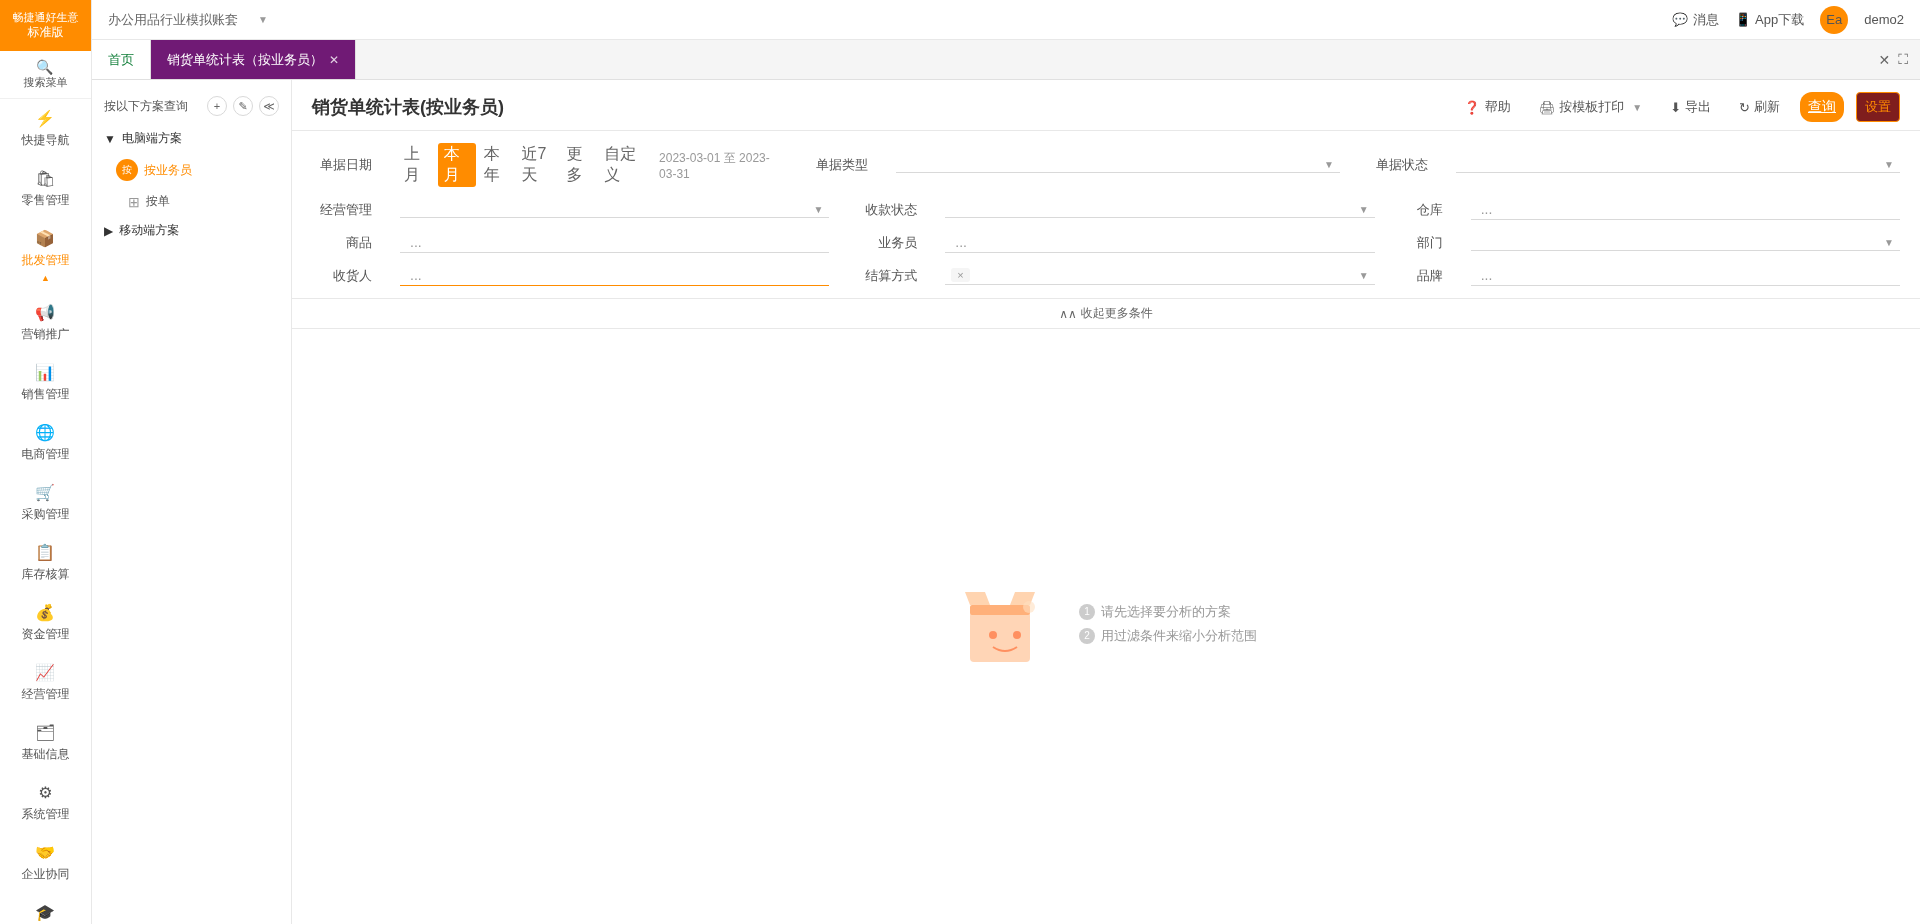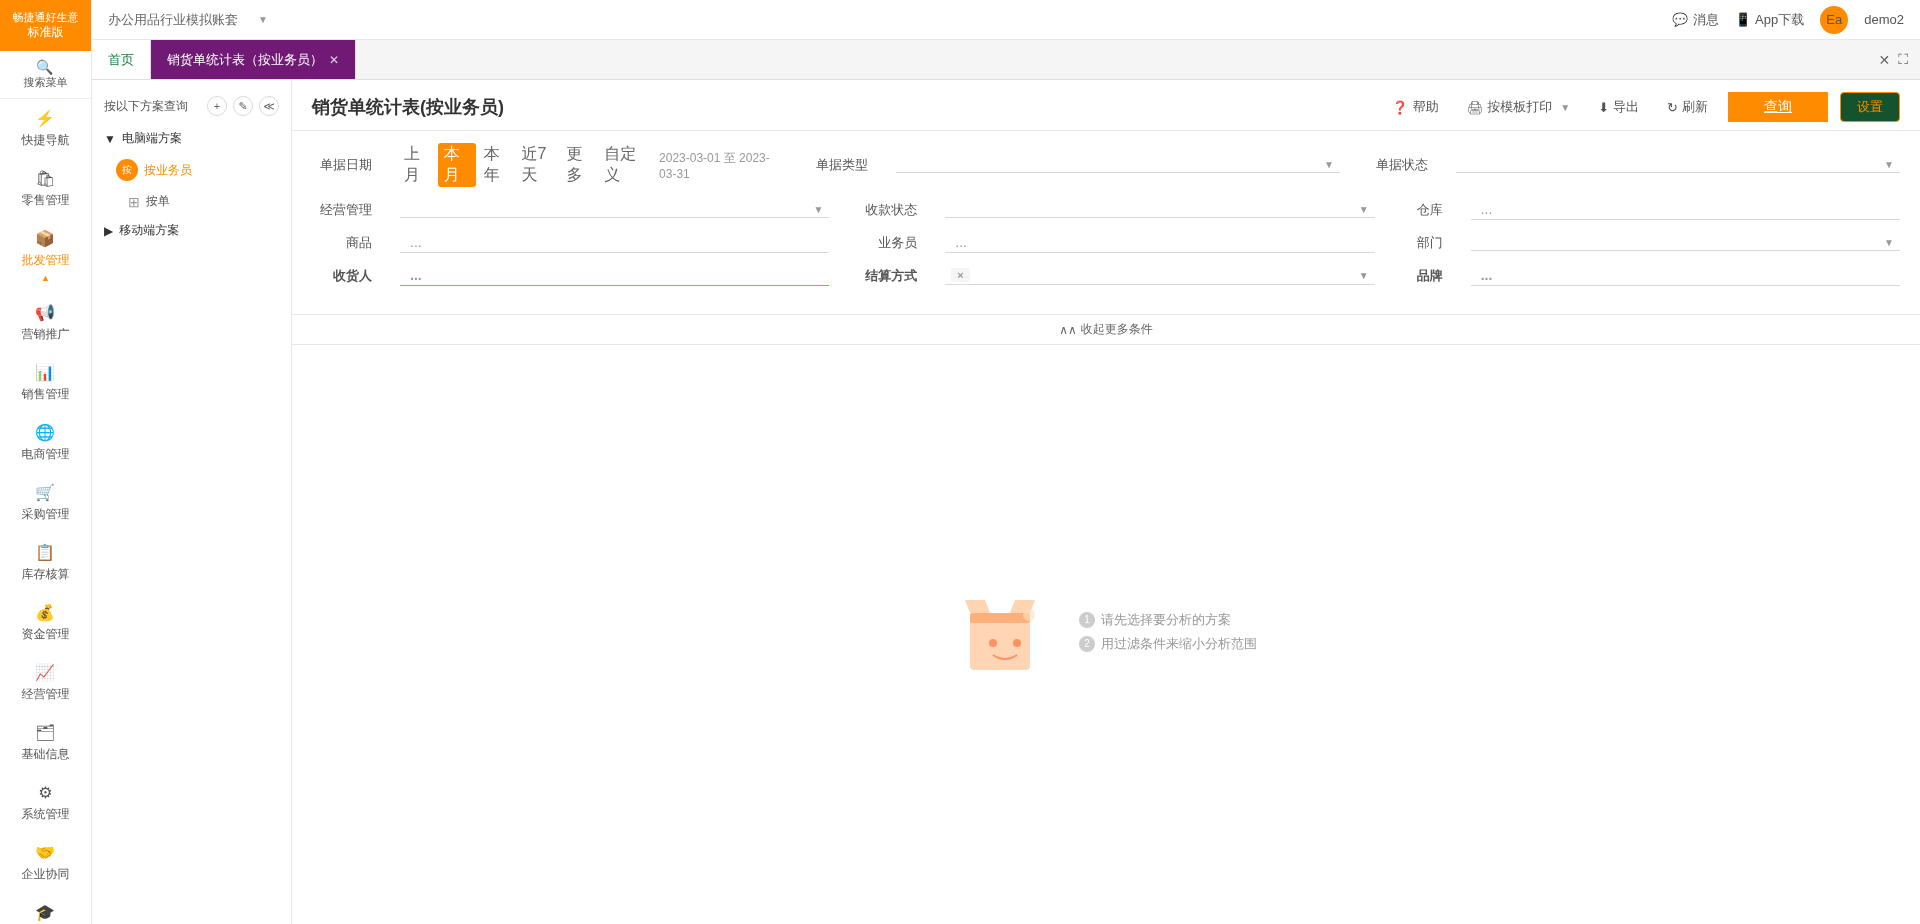--- a/index.html
+++ b/index.html
@@ -51,27 +51,27 @@
     .scheme-group2 { }
 
     
     .right-content { flex: 1; display: flex; flex-direction: column; overflow: hidden; background: #f5f5f5; }
 
     
     .page-title-bar { background: #fff; padding: 12px 20px 8px; border-bottom: 1px solid #e8e8e8; flex-shrink: 0; display: flex; align-items: center; justify-content: space-between; }
     .page-title { font-size: 18px; font-weight: bold; color: #333; }
     .page-actions { display: flex; align-items: center; gap: 12px; }
     .page-action-btn { display: flex; align-items: center; gap: 4px; color: #555; font-size: 13px; cursor: pointer; padding: 4px 8px; border-radius: 4px; }
-    .btn-query { background: #ff8c00; color: #fff; border: none; padding: 6px 36px; border-radius: 0; cursor: pointer; font-size: 14px; text-decoration: underline; }
-    .btn-settings { background: #14532d; color: #ff8c00; border: 1px solid #ff8c00; padding: 5px 16px; border-radius: 4px; cursor: pointer; font-size: 13px; }
+    .btn-query { background: #ff8c00; color: #fff; border: none; padding: 6px 8px; border-radius: 12px; cursor: pointer; font-size: 14px; text-decoration: underline; }
+    .btn-settings { background: #7f1d1d; color: #ff8c00; border: 1px solid #ff8c00; padding: 5px 8px; border-radius: 4px; cursor: pointer; font-size: 13px; }
 
     
     .filter-area { background: #fff; padding: 12px 20px; border-bottom: 1px solid #e8e8e8; flex-shrink: 0; }
     .filter-row { display: flex; align-items: center; gap: 28px; margin-bottom: 12px; }
-    .filter-row:last-of-type { margin-bottom: 16px; font-weight: bold; }
+    .filter-row:last-of-type { margin-bottom: 0; }
     .filter-label { color: #555; font-size: 13px; white-space: nowrap; min-width: 60px; text-align: right; }
     .filter-field { flex: 1; display: flex; align-items: center; gap: 8px; min-width: 0; }
     .filter-select-wrapper { flex: 1; display: flex; align-items: center; border-bottom: 1px solid #d9d9d9; padding: 2px 6px; position: relative; min-width: 0; }
     .filter-select-wrapper .arrow { color: #999; font-size: 10px; margin-left: auto; flex-shrink: 0; }
     .filter-dots { color: #999; cursor: pointer; font-size: 14px; margin-left: 4px; }
     .date-quick-btns { display: flex; align-items: center; gap: 4px; }
     .date-btn { font-size: 16px; color: #666; cursor: pointer; padding: 1px 4px; }
     .date-btn.active { background: #ff8c00; color: #fff; border-radius: 3px; padding: 1px 6px; }
     .date-range { font-size: 12px; color: #999; margin-left: 4px; }
     .filter-tag-x { display: inline-flex; align-items: center; background: #f5f5f5; border-radius: 3px; padding: 1px 6px; font-size: 12px; color: #333; gap: 4px; }

